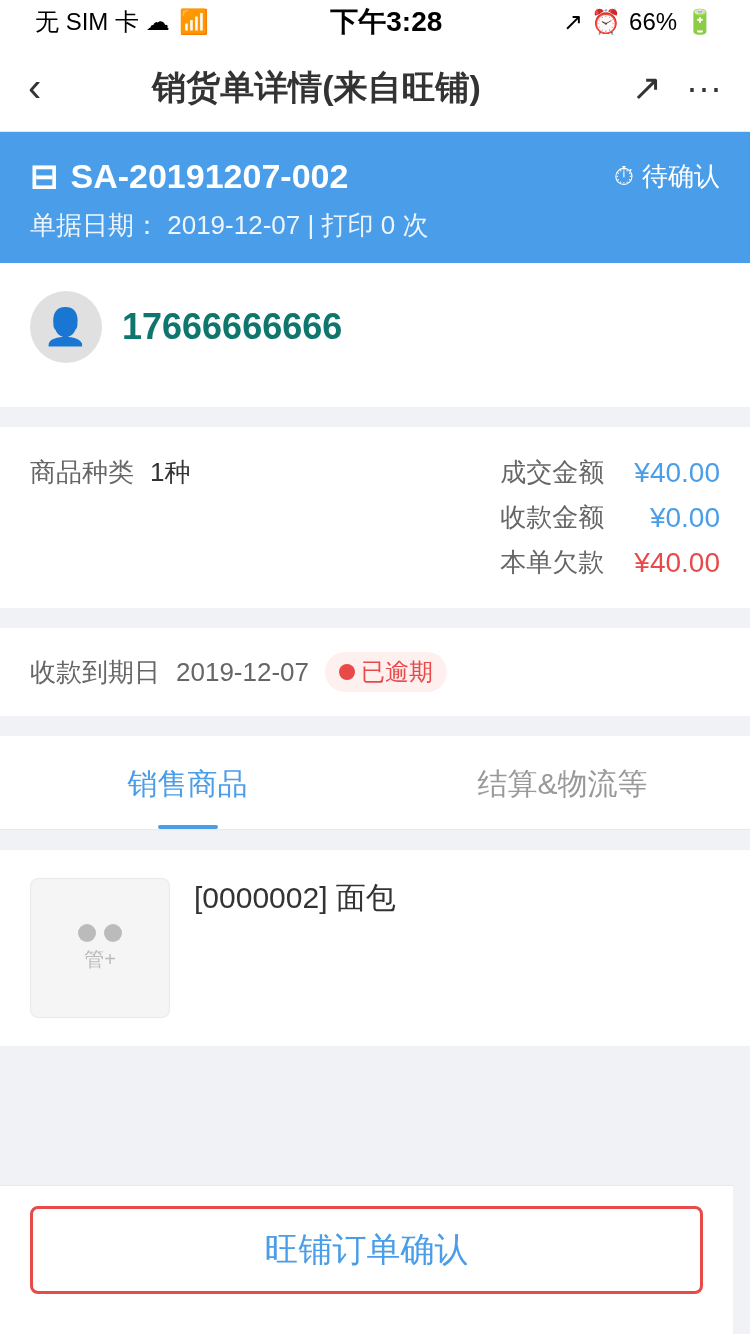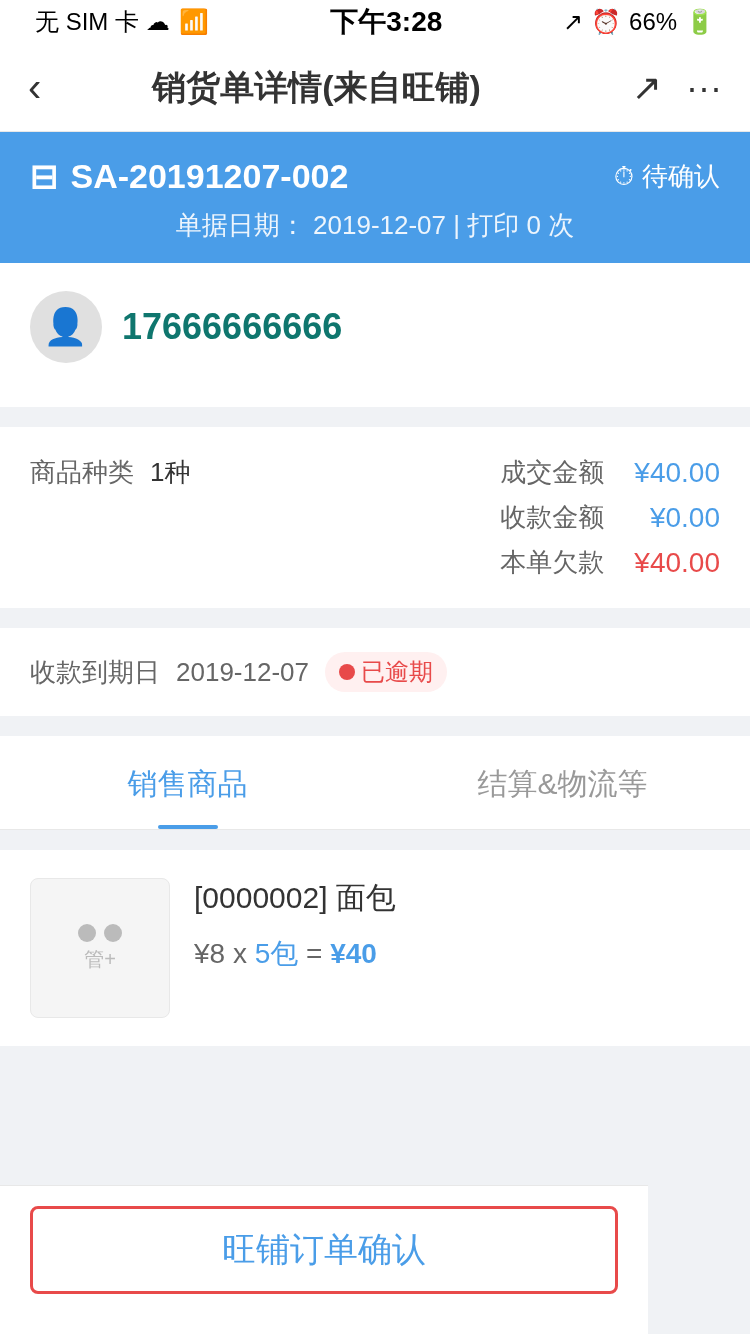--- a/index.html
+++ b/index.html
@@ -86,21 +86,20 @@
     .order-status {
       display: flex;
       align-items: center;
       gap: 8px;
       font-size: 26px;
       color: #fff;
     }
     .order-date {
       font-size: 26px;
       color: rgba(255,255,255,0.9);
-      text-align: center;
     }
 
     
     .card {
       background: #fff;
       margin-bottom: 20px;
     }
 
     
     .customer-section {
@@ -293,21 +292,21 @@
     .bottom-spacer {
       height: 160px;
       background: #f0f2f5;
     }
 
     
     .confirm-bar {
       position: fixed;
       bottom: 0;
       left: 0;
-      width: 648px;
+      width: 733px;
       background: #fff;
       padding: 20px 30px 40px;
       border-top: 1px solid #e8e8e8;
     }
     .confirm-btn {
       width: 100%;
       height: 88px;
       border: 2px solid #e84a4a;
       background: #fff;
       color: #4a9de8;
@@ -449,26 +448,20 @@
         <div class="owl-eye"></div>
       </div>
       <div class="owl-plus">管+</div>
     </div>
   </div>
   <div class="product-info">
     <div class="product-name">
       <span>[0000002]</span>
       <span>面包</span>
     </div>
-    <div class="product-price">
-      <span>¥8 x </span>
-      <span class="qty">5包</span>
-      <span> = </span>
-      <span class="total">¥40</span>
-    </div>
   </div>
 </div>
 
 <div class="bottom-spacer"></div>
 
 <div class="confirm-bar">
   <button class="confirm-btn">
     <span>旺铺订单确认</span>
   </button>
 </div>

